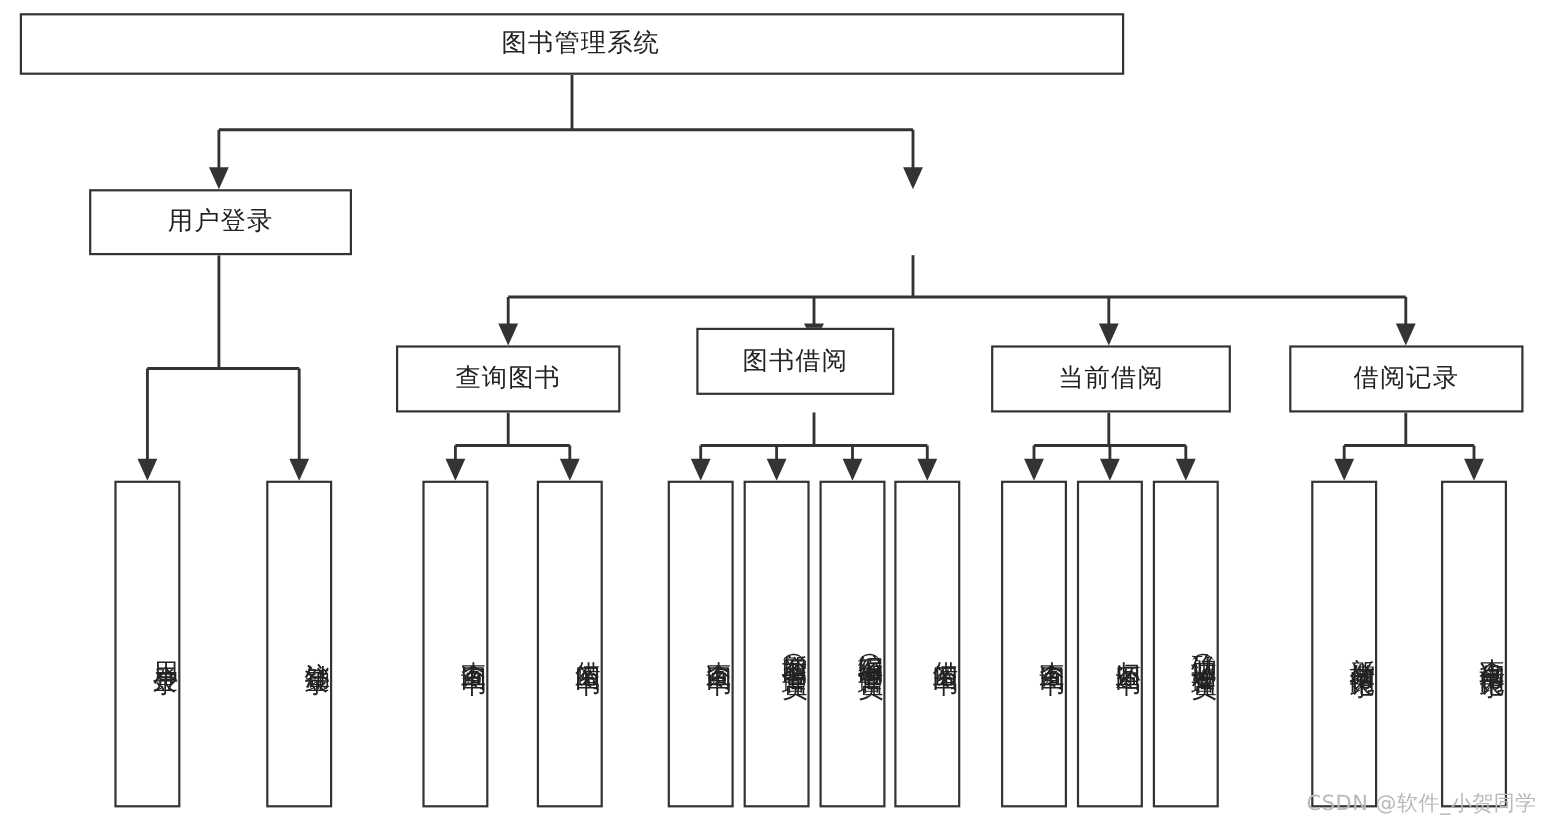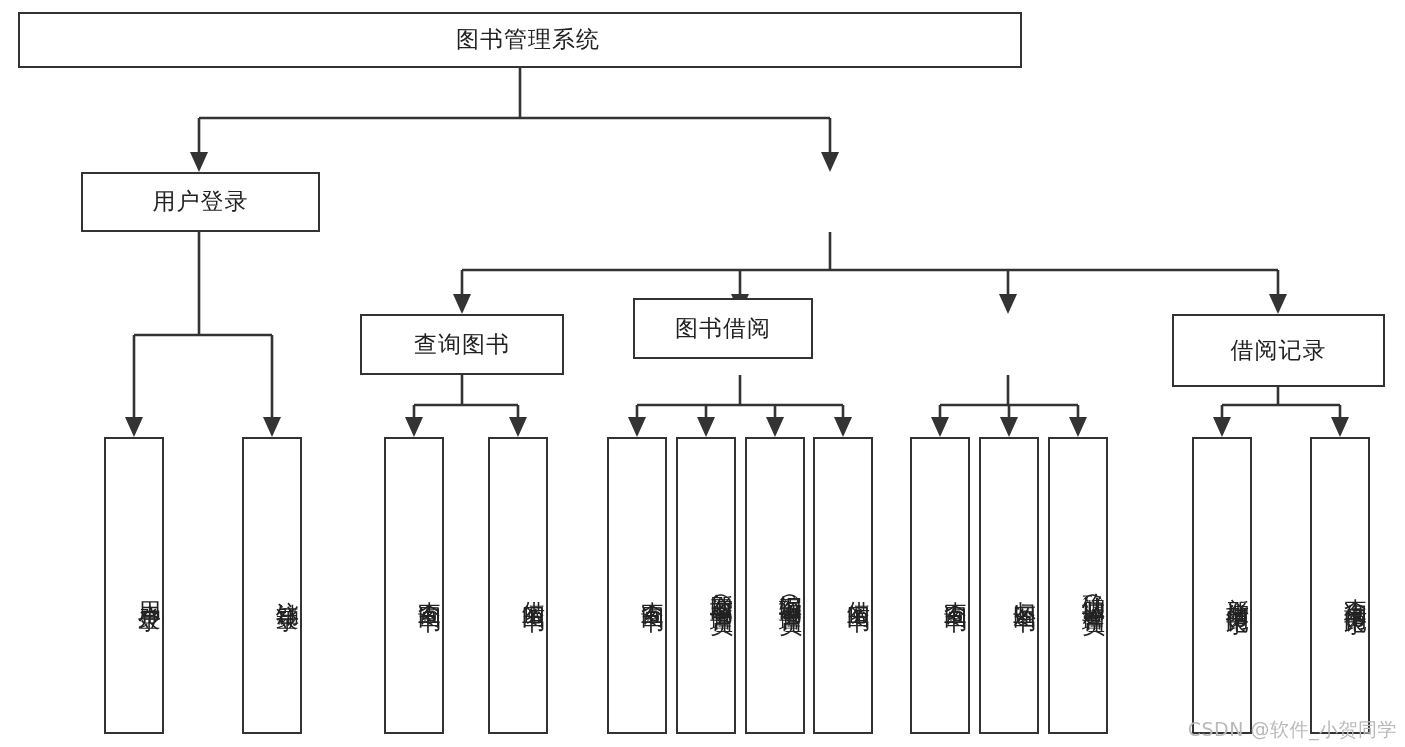--- a/index.html
+++ b/index.html
@@ -161,22 +161,25 @@
 
 
   <div class="node-box horizontal" style="left:360px; top:314px; width:204px; height:61px;">
     <span class="node-label">查询图书</span>
   </div>
 
   <div class="node-box horizontal" style="left:633px; top:298px; width:180px; height:61px;">
     <span class="node-label">图书借阅</span>
   </div>
 
-
-  <div class="node-box horizontal" style="left:1172px; top:314px; width:213px; height:73px;">
+  <div class="node-box horizontal" style="left:901px; top:314px; width:218px; height:61px;">
+    <span class="node-label">当前借阅</span>
+  </div>
+
+  <div class="node-box horizontal" style="left:1172px; top:314px; width:213px; height:61px;">
     <span class="node-label">借阅记录</span>
   </div>
 
   <div class="node-box vertical" style="left:104px; top:437px; width:60px; height:297px;">
     <span class="node-label">用户登录</span>
   </div>
 
   <div class="node-box vertical" style="left:242px; top:437px; width:60px; height:297px;">
     <span class="node-label">注销登录</span>
   </div>

